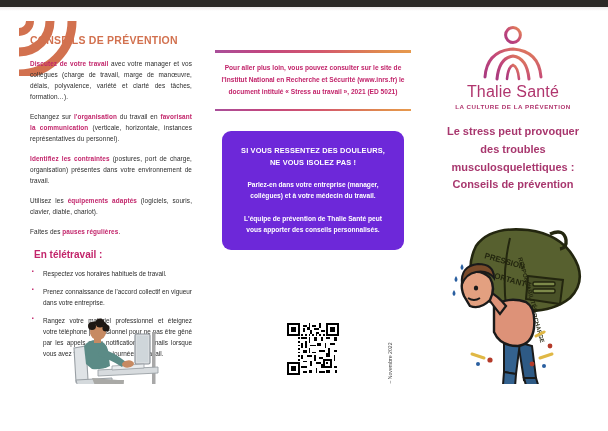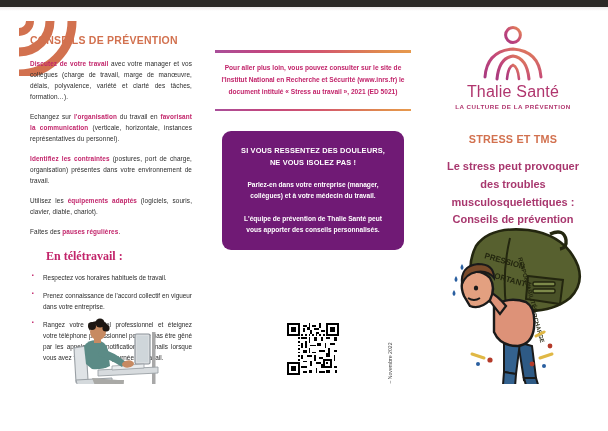--- a/index.html
+++ b/index.html
@@ -46,23 +46,22 @@
   .para {
     font-size: 6.4px;
     line-height: 1.72;
     color: #2b2b2b;
     text-align: justify;
     margin-bottom: 9px;
     letter-spacing: 0.1px;
   }
   .hl { color: #c2246a; font-weight: bold; }
   .sub-head {
-    color: #c2246a; font-weight: bold; font-size: 12px;
-    margin: 12px 0 8px 16px;
-    font-family: Liberation Serif, serif;
+    color: #c2246a; font-weight: bold; font-size: 10px;
+    margin: 12px 0 8px 4px;
   }
   .bullets { list-style: none; }
   .bullets li {
     position: relative;
     font-size: 6.4px;
     line-height: 1.72;
     color: #2b2b2b;
     text-align: justify;
     padding-left: 13px;
     margin-bottom: 7px;
@@ -90,21 +89,21 @@
   .mid-ref {
     text-align: center;
     font-size: 6.6px;
     font-weight: bold;
     color: #c2246a;
     line-height: 1.82;
     padding: 9px 6px 2px 6px;
   }
   .callout {
     margin: 20px 10px 0 10px;
-    background: #701a75;
+    background: #6d28d9;
     border-radius: 9px;
     padding: 14px 14px 15px 14px;
     text-align: center;
     color: #ffffff;
   }
   .callout-title {
     font-size: 7.4px; font-weight: bold; line-height: 1.55;
     letter-spacing: 0.15px;
   }
   .callout-body {
@@ -368,21 +367,20 @@
       </defs>
       <circle cx="33" cy="10" r="7.4" fill="none" stroke="url(#lg)" stroke-width="3"></circle>
       <path d="M5 52 Q7 26 33 24 Q59 26 61 52" fill="none" stroke="url(#lg)" stroke-width="3" stroke-linecap="round"></path>
       <path d="M17 54 Q19 33 33 31 Q47 33 49 54" fill="none" stroke="url(#lg)" stroke-width="3" stroke-linecap="round"></path>
       <path d="M27 54 Q28 42 33 40 Q38 42 39 54" fill="none" stroke="url(#lg)" stroke-width="2.6" stroke-linecap="round"></path>
     </svg>
 
     <div class="logo-name">Thalie Santé</div>
     <div class="logo-tag">LA CULTURE DE LA PRÉVENTION</div>
 
-    <div class="right-title">STRESS ET TMS</div>
     <div class="right-sub">Le stress peut provoquer des troubles musculosquelettiques : Conseils de prévention</div>
 
     <svg class="bag-illo" viewBox="0 0 166 210">
 
       <path d="M44 28 Q58 8 96 12 Q134 17 146 48 Q152 66 138 80 Q118 96 86 92 Q54 88 42 68 Q34 48 44 28 Z" fill="#57602f" stroke="#23260f" stroke-width="2.6"></path>
 
       <path d="M118 16 Q132 10 134 22 Q135 30 128 31" fill="none" stroke="#23260f" stroke-width="3.4"></path>
 
       <path d="M96 58 L131 62 L128 86 L94 81 Z" fill="#4a5228" stroke="#23260f" stroke-width="2"></path>
       <rect x="101" y="64" width="22" height="4" rx="1.5" fill="#7d8a4a" stroke="#23260f" stroke-width="1.4"></rect>

